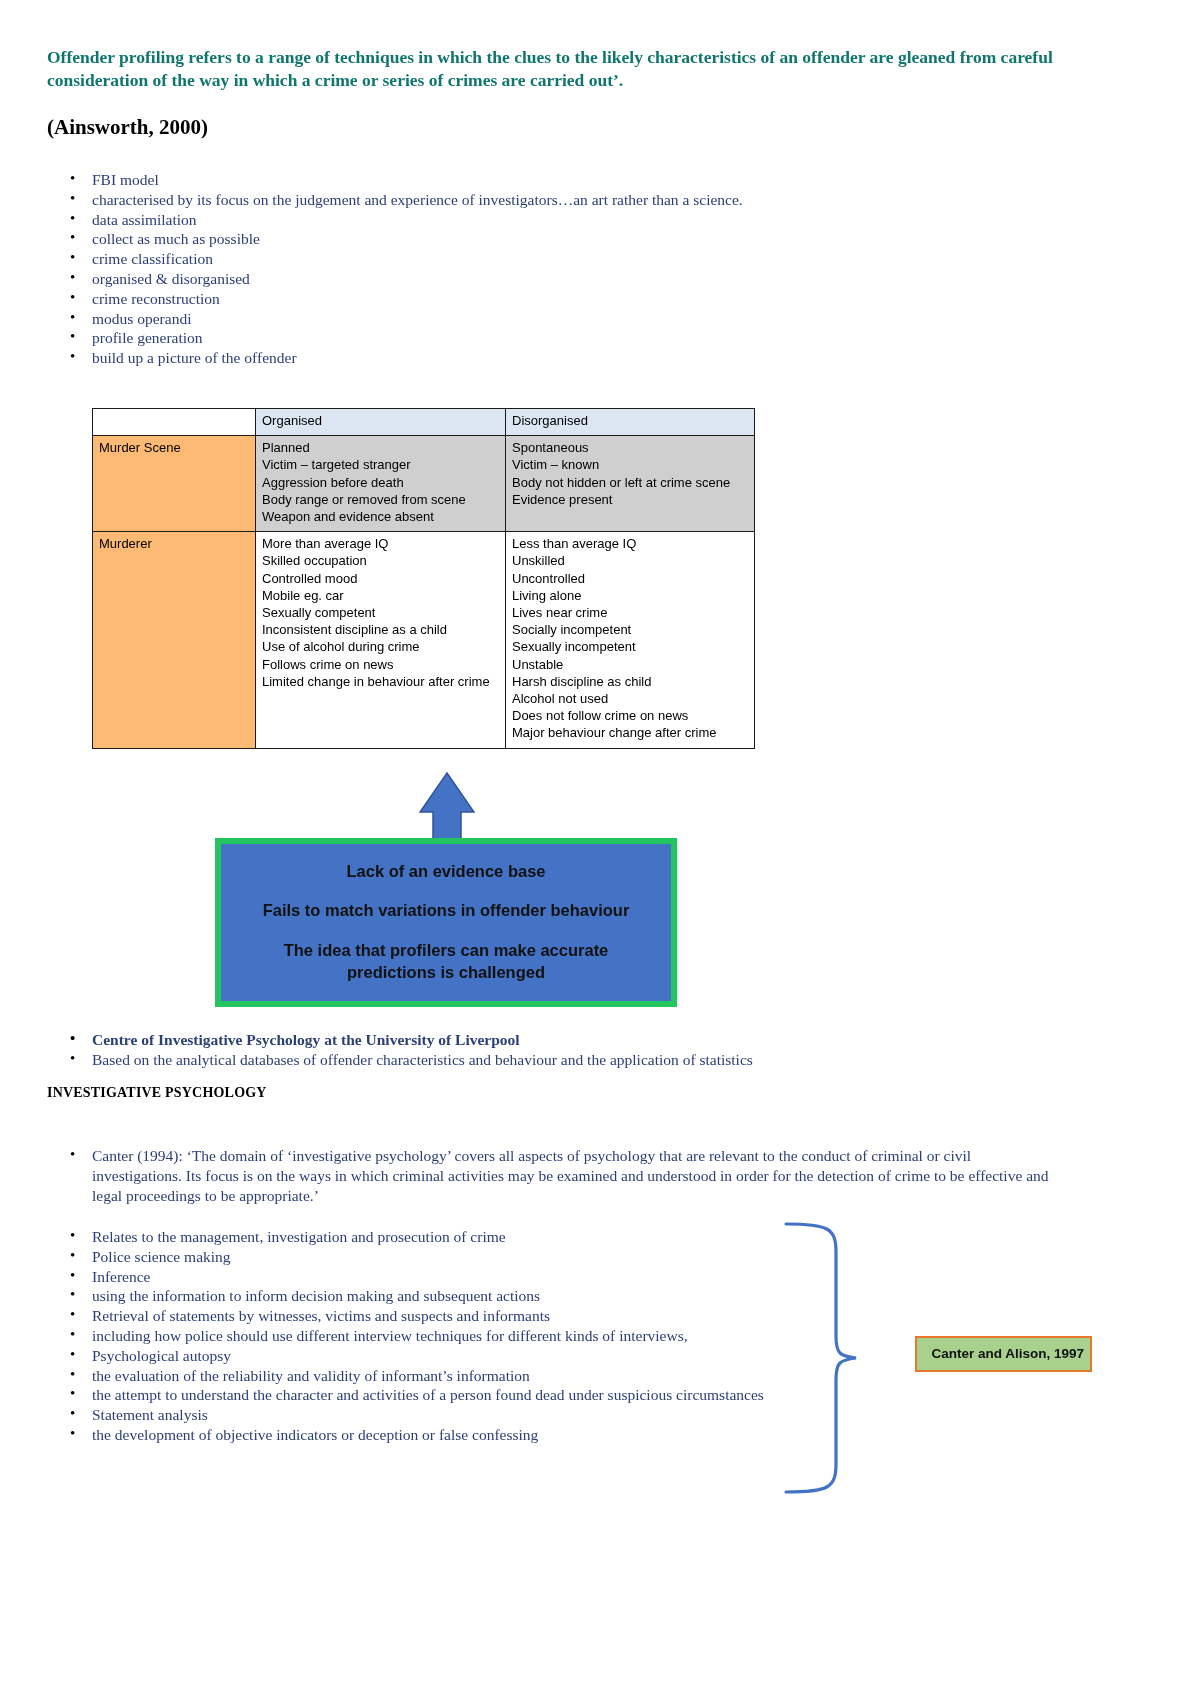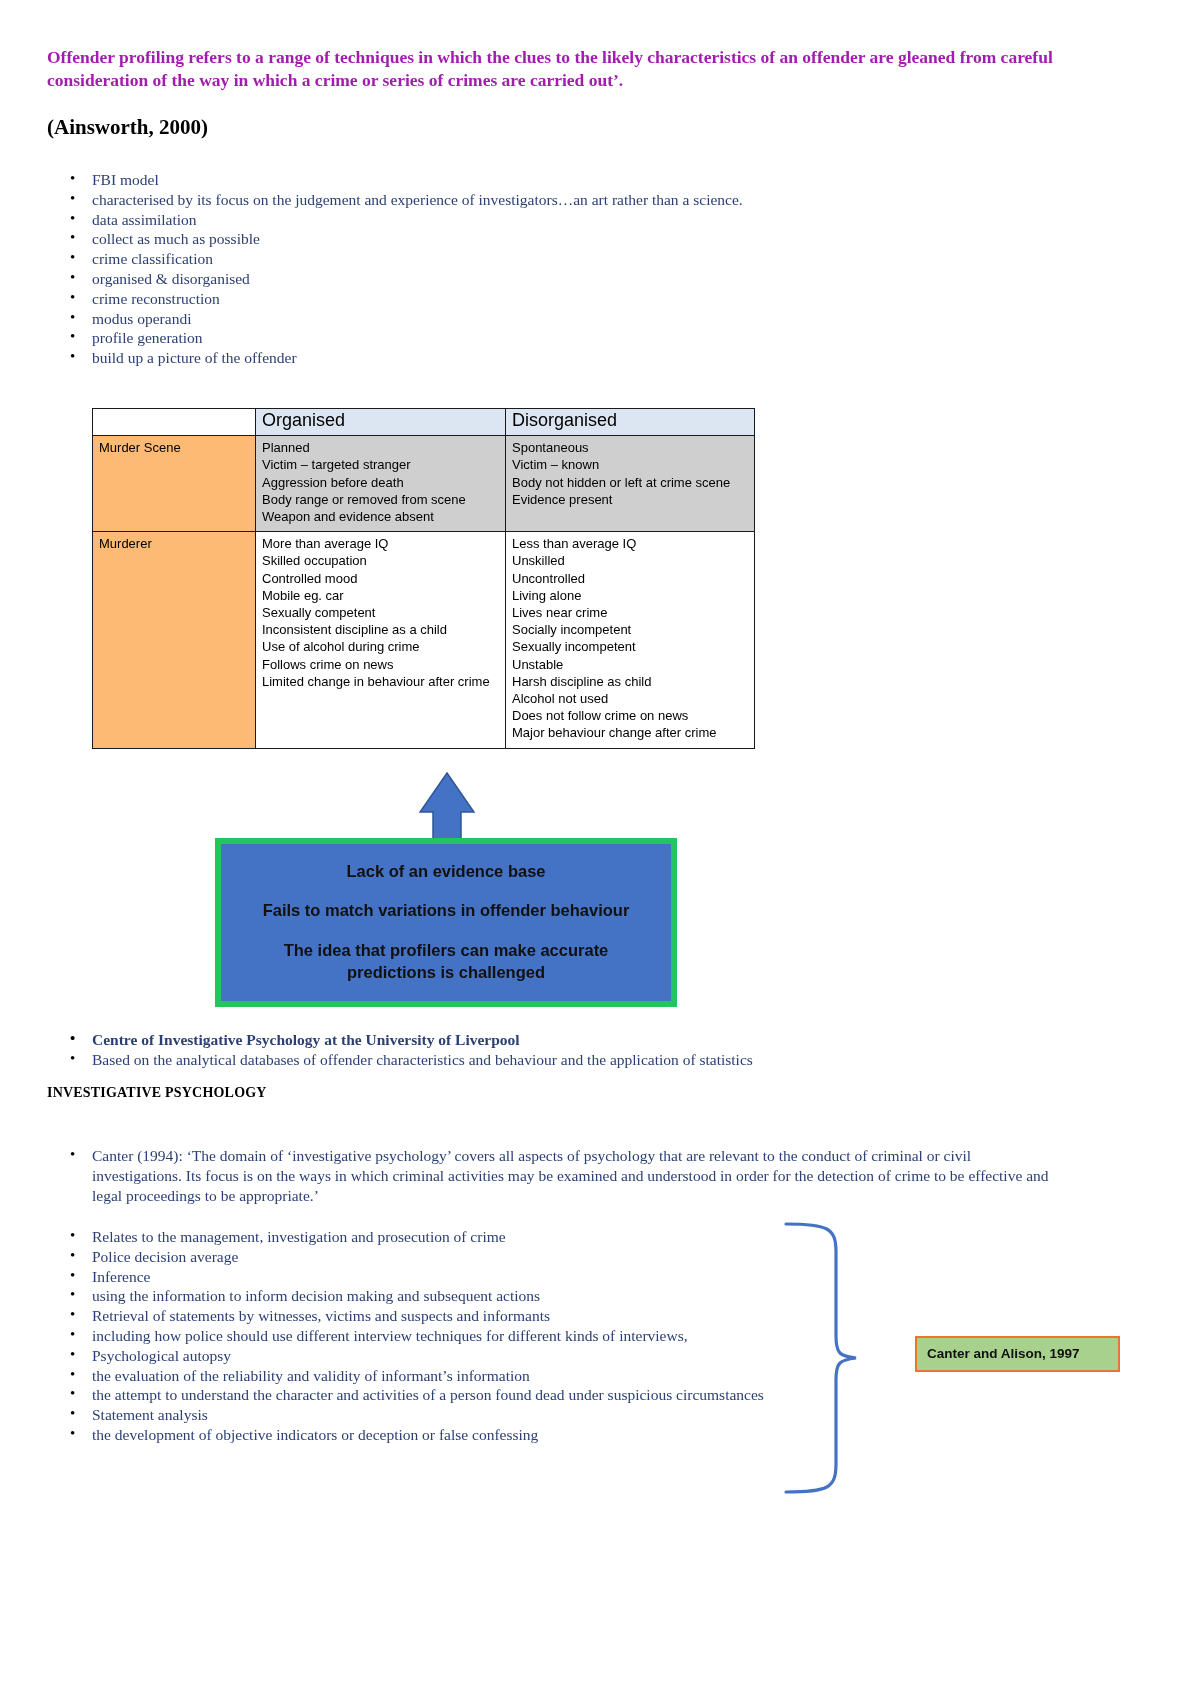--- a/index.html
+++ b/index.html
@@ -28,21 +28,21 @@
     position: absolute;
     left: 47px;
     top: 46px;
     width: 1010px;
   }
   .intro-quote {
     font-family: "Liberation Serif", serif;
     font-weight: bold;
     font-size: 17.5px;
     line-height: 1.33;
-    color: #a21caf;
+    color: #0f766e;
     margin: 0;
   }
   .intro-cite {
     font-family: "Liberation Serif", serif;
     font-weight: bold;
     font-size: 21px;
     margin: 22px 0 0 0;
     color: #000;
   }
 
@@ -108,21 +108,21 @@
     text-align: left;
     font-weight: normal;
   }
   .col-label { width: 163px; }
   .col-org   { width: 250px; }
   .col-dis   { width: 249px; }
 
   th.hdr {
     background: #dce6f2;
     font-weight: bold;
-    font-size: 18px;
+    font-size: 13px;
     height: 17px;
     padding-top: 1px;
     padding-bottom: 1px;
   }
   th.hdr.blank { background: #ffffff; }
 
   td.rowlabel {
     background: #fdba74;
     font-weight: bold;
     color: #000;
@@ -210,30 +210,30 @@
     position: absolute;
     left: 770px;
     top: 1218px;
     width: 130px;
     height: 280px;
   }
   .green-box {
     position: absolute;
     left: 915px;
     top: 1336px;
-    width: 205px;
+    width: 177px;
     box-sizing: border-box;
     background: #a9d18e;
     border: 2px solid #e8762c;
     padding: 8px 6px 9px 10px;
     font-family: "Liberation Sans", sans-serif;
     font-weight: bold;
     font-size: 13.5px;
     color: #111;
-    text-align: left;
+    text-align: right;
   }
 </style>
 </head>
 <body>
 
 <div class="page">
 
   <div class="intro">
     <p class="intro-quote">Offender profiling refers to a range of techniques in which the clues to the likely characteristics of an offender are gleaned from careful consideration of the way in which a crime or series of crimes are carried out’.</p>
     <p class="intro-cite">(Ainsworth, 2000)</p>
@@ -332,21 +332,21 @@
   </ul>
 
   <div class="ip-head">INVESTIGATIVE PSYCHOLOGY</div>
 
   <ul class="bl canter-quote">
     <li class="cyan">Canter (1994): ‘The domain of ‘investigative psychology’ covers all aspects of psychology that are relevant to the conduct of criminal or civil investigations. Its focus is on the ways in which criminal activities may be examined and understood in order for the detection of crime to be effective and legal proceedings to be appropriate.’</li>
   </ul>
 
   <ul class="bl ip-list">
     <li>Relates to the management, investigation and prosecution of crime</li>
-    <li> Police decision average</li>
+    <li> Police science making</li>
     <li>Inference</li>
     <li>using the information to inform decision making and subsequent actions</li>
     <li>Retrieval of statements by witnesses, victims and suspects and informants</li>
     <li>including how police should use different interview techniques for different kinds of interviews,</li>
     <li>Psychological autopsy</li>
     <li>the evaluation of the reliability and validity of informant’s information</li>
     <li>the attempt to understand the character and activities of a person found dead under suspicious circumstances</li>
     <li>Statement analysis</li>
     <li>the development of objective indicators or deception or false confessing</li>
   </ul>

